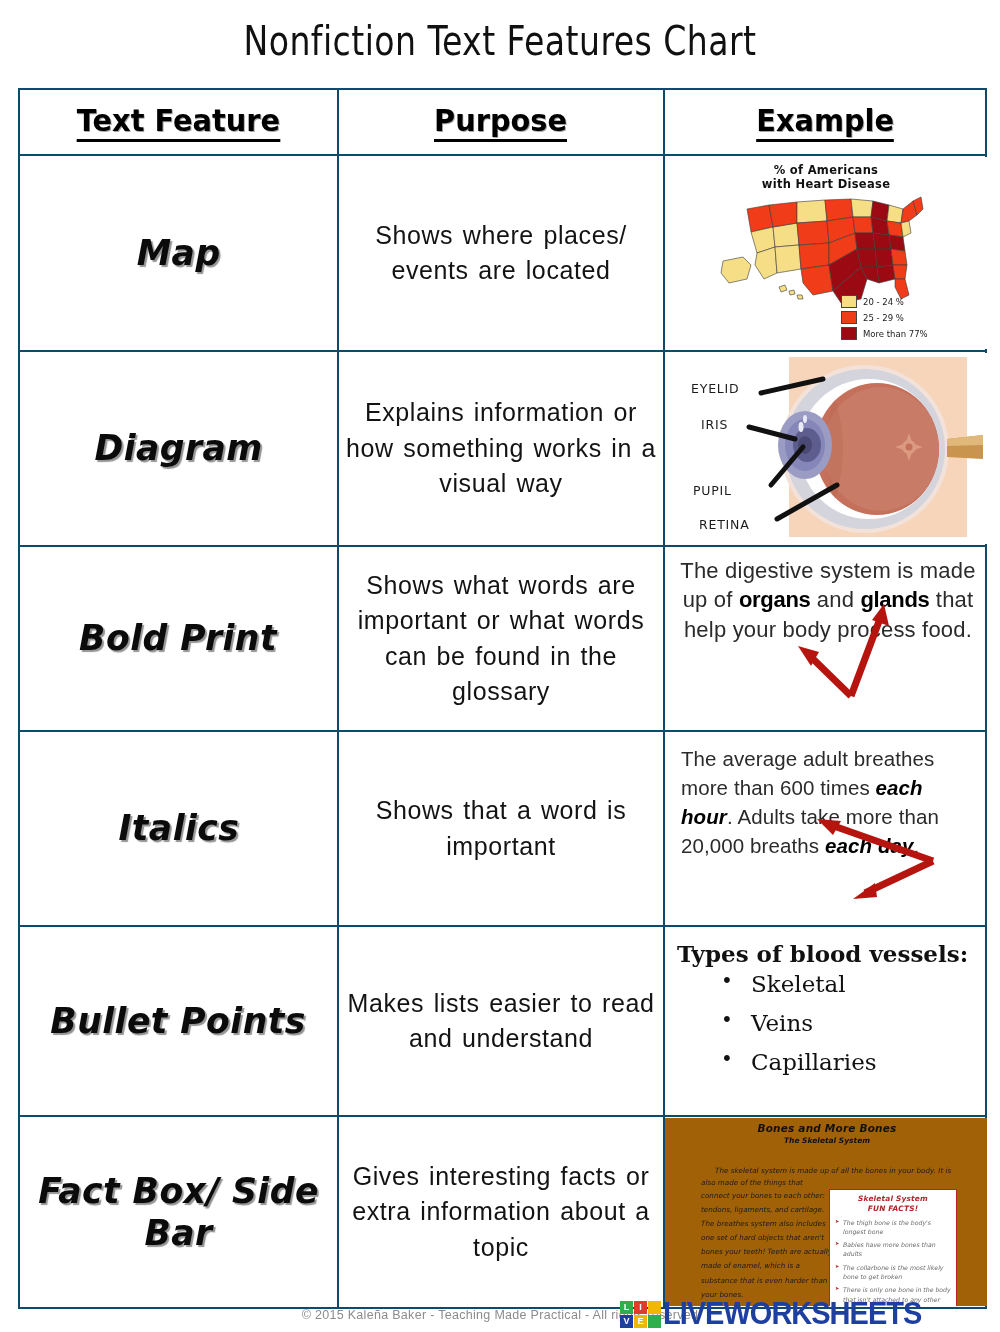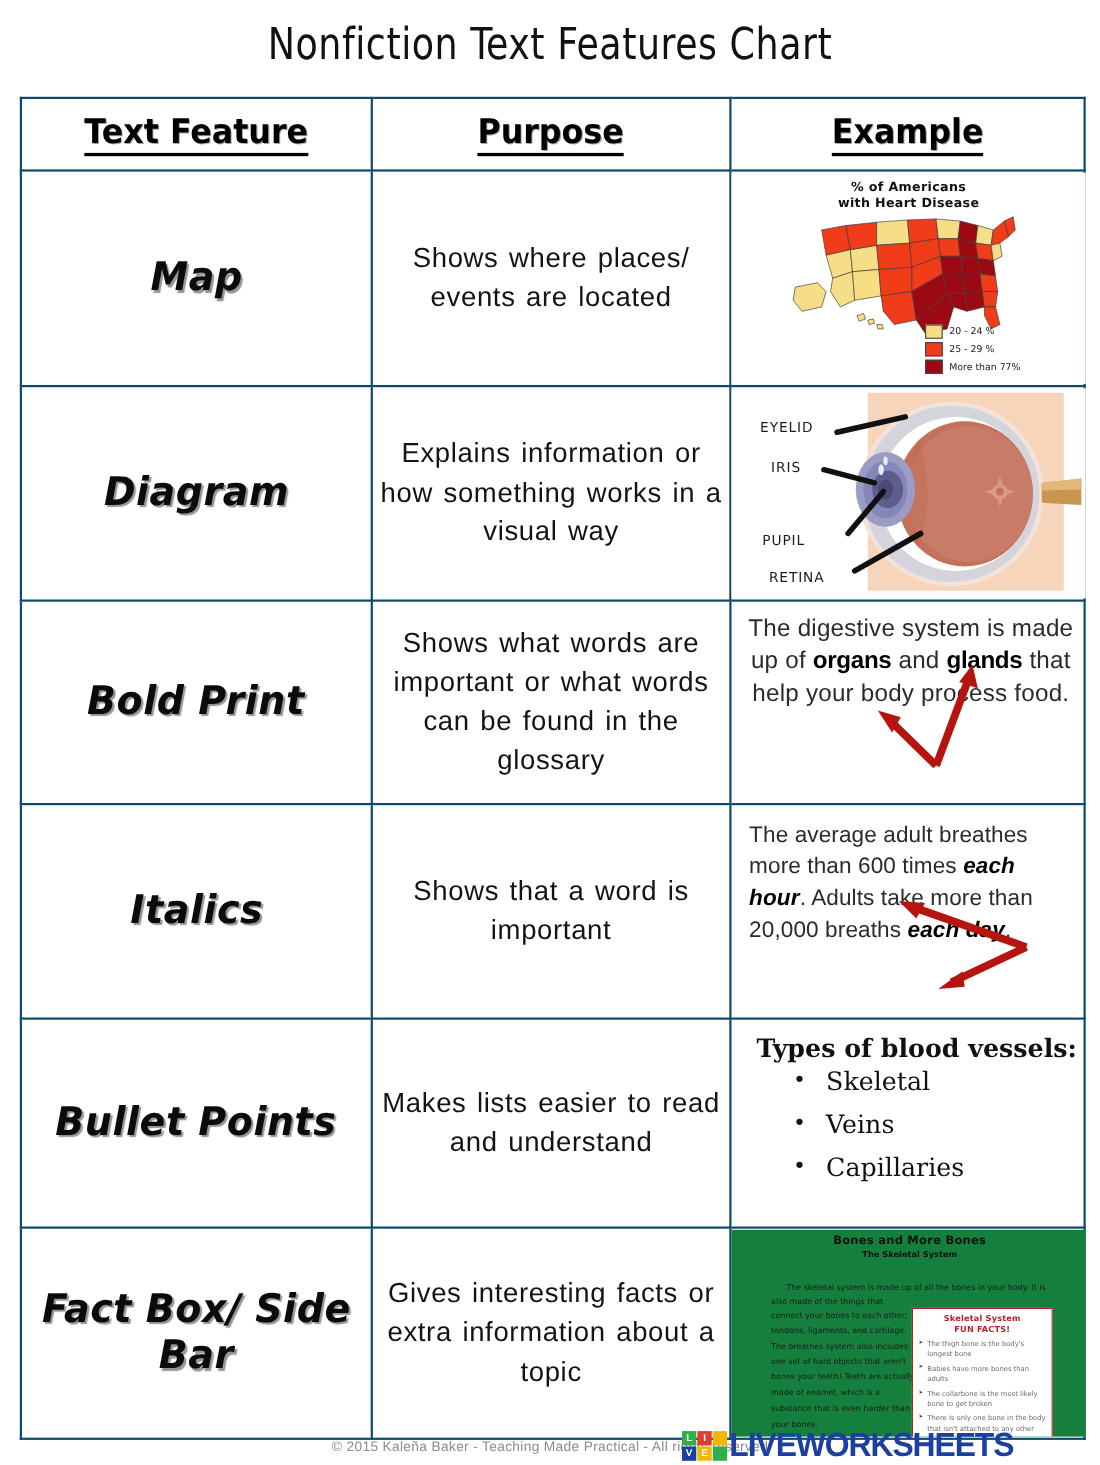--- a/index.html
+++ b/index.html
@@ -122,33 +122,33 @@
   .ital-text {
     font-family: "Liberation Sans", sans-serif;
     font-size: 20.5px; line-height: 1.42; color:#2b2b2b; letter-spacing:.1px;
   }
   .ital-text i { font-style: italic; font-weight: 800; color:#000; }
 
   
   .bul-box { position:relative; width:322px; height:186px; padding: 12px 8px 0 12px; text-align:left; }
   .bul-head {
     font-family: "DejaVu Serif", serif; font-weight:700;
-    font-size: 23px; color:#111; text-align:right; margin-bottom: 6px;
+    font-size: 23px; color:#111; text-align:left; margin-bottom: 6px;
   }
   .bul-list { list-style:none; margin:0; padding:0 0 0 44px; }
   .bul-list li {
     font-family: "DejaVu Serif", serif; font-size: 23px; color:#111;
     line-height: 1.0; margin-bottom: 16px; position:relative; padding-left: 30px;
   }
   .bul-list li::before {
     content: "\2022"; position:absolute; left:0; top:-2px; font-size: 20px; color:#111;
   }
 
   
-  .fb-box { position:relative; width:322px; height:188px; background:#15803d; overflow:hidden; text-align:left; }
+  .fb-box { position:relative; width:322px; height:188px; background:#a16207; overflow:hidden; text-align:left;font-style:italic; }
   .fb-inner { position:absolute; left: 36px; top: 4px; width: 252px; }
   .fb-title {
     font-family:"DejaVu Sans", sans-serif; font-weight:700; font-size: 10.5px;
     text-align:center; color:#111; letter-spacing:.2px;
   }
   .fb-sub {
     font-family:"DejaVu Sans", sans-serif; font-weight:600; font-size: 7.5px;
     text-align:center; color:#111; margin-top:2px;
   }
   .fb-body {

